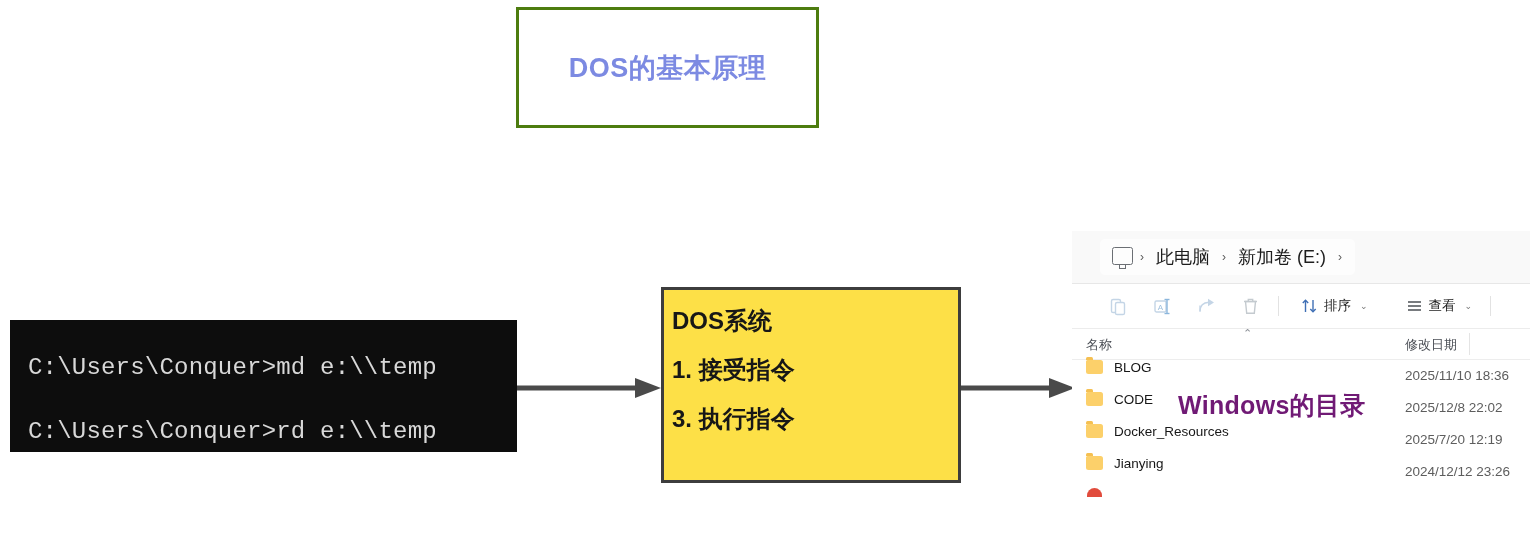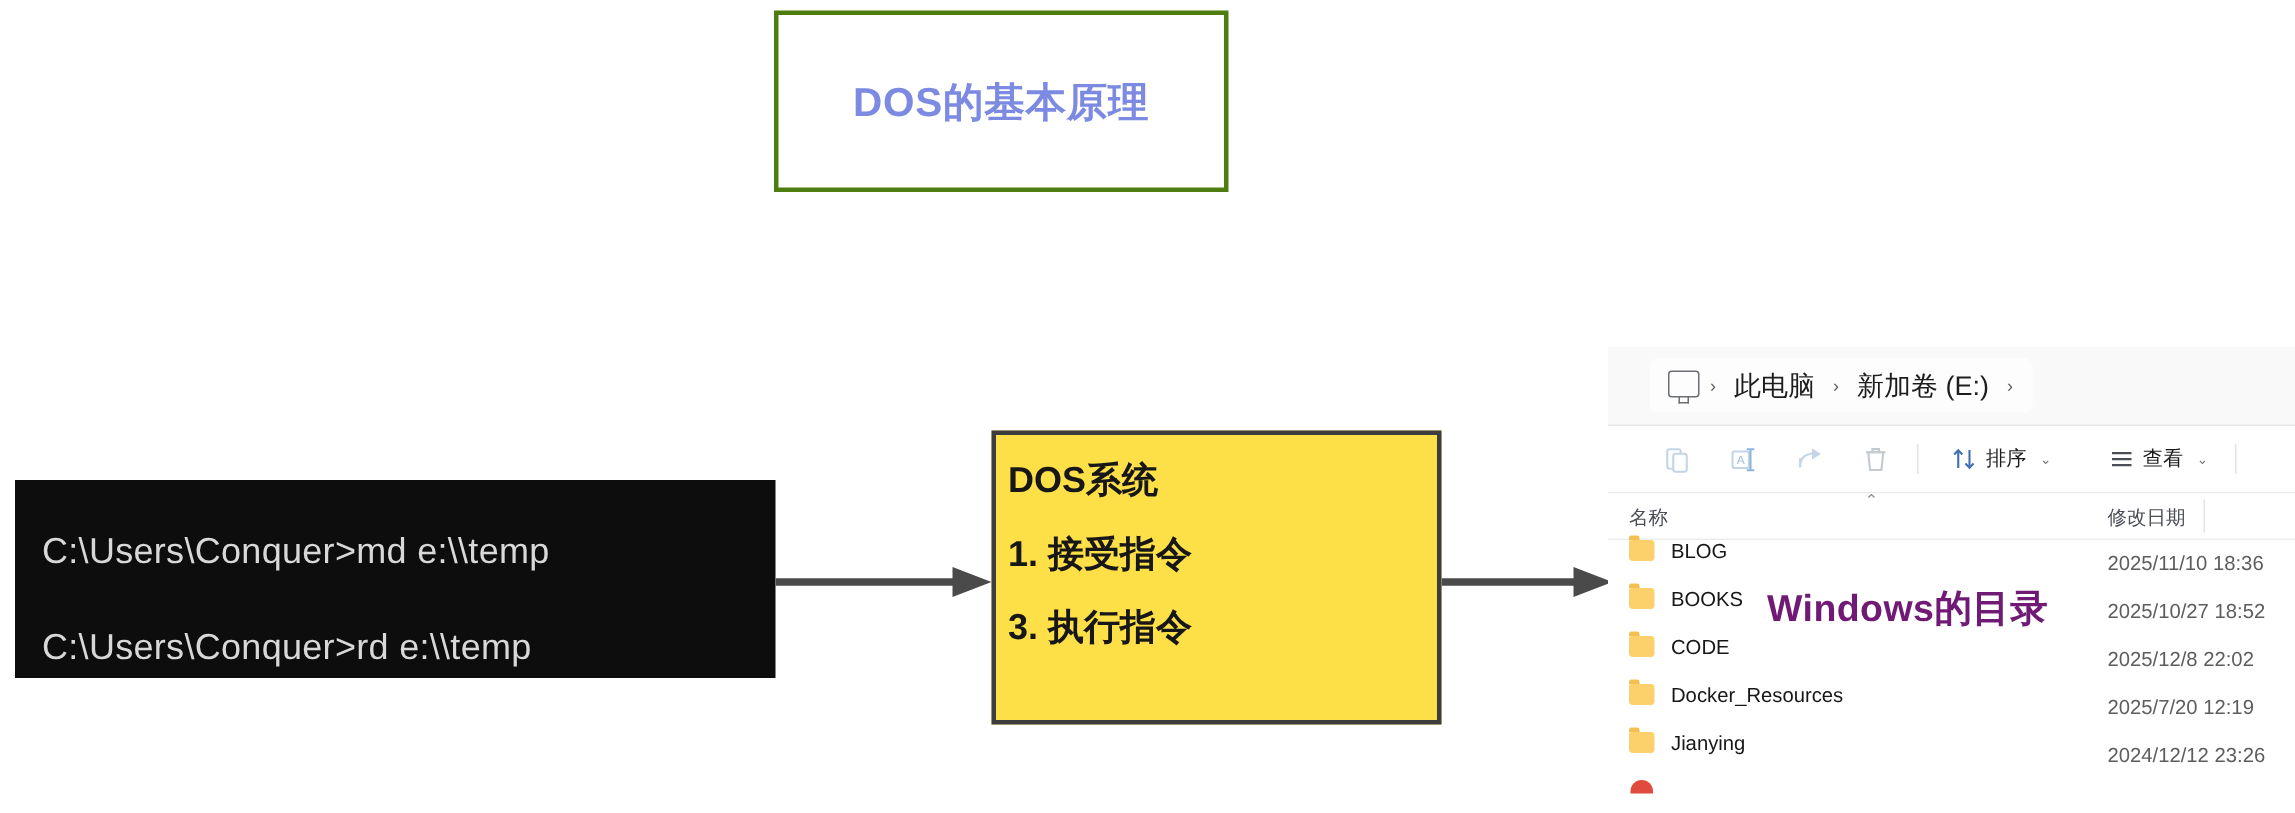--- a/index.html
+++ b/index.html
@@ -23,21 +23,21 @@
     white-space:nowrap;
   }
 
   
   #terminal{
     left:10px;top:320px;width:507px;height:132px;
     background:#0d0d0d;box-sizing:border-box;
     padding:16px 0 0 18px;
   }
   #terminal .line{
-    color:#d8d8d8;font-family:Liberation Sans, sans-serif;
+    color:#d8d8d8;font-family:Liberation Mono, monospace;
     font-size:24px;line-height:64px;white-space:pre;letter-spacing:.2px;
   }
 
   
   .arrow{height:24px;}
 
   
   #dos-box{
     left:661px;top:287px;width:300px;height:196px;
     border:3px solid #3d3d3d;background:#fde047;box-sizing:border-box;
@@ -251,25 +251,20 @@
   </div>
 
   <div id="file-list">
 
     <div class="frow">
       <span class="folder-ic"></span>
       <span class="fname">BLOG</span>
       <span class="fdate">2025/11/10 18:36</span>
     </div>
 
-    <div class="frow">
-      <span class="folder-ic"></span>
-      <span class="fname">BOOKS</span>
-      <span class="fdate">2025/10/27 18:52</span>
-    </div>
 
     <div class="frow">
       <span class="folder-ic"></span>
       <span class="fname">CODE</span>
       <span class="fdate">2025/12/8 22:02</span>
     </div>
 
     <div class="frow">
       <span class="folder-ic"></span>
       <span class="fname">Docker_Resources</span>

